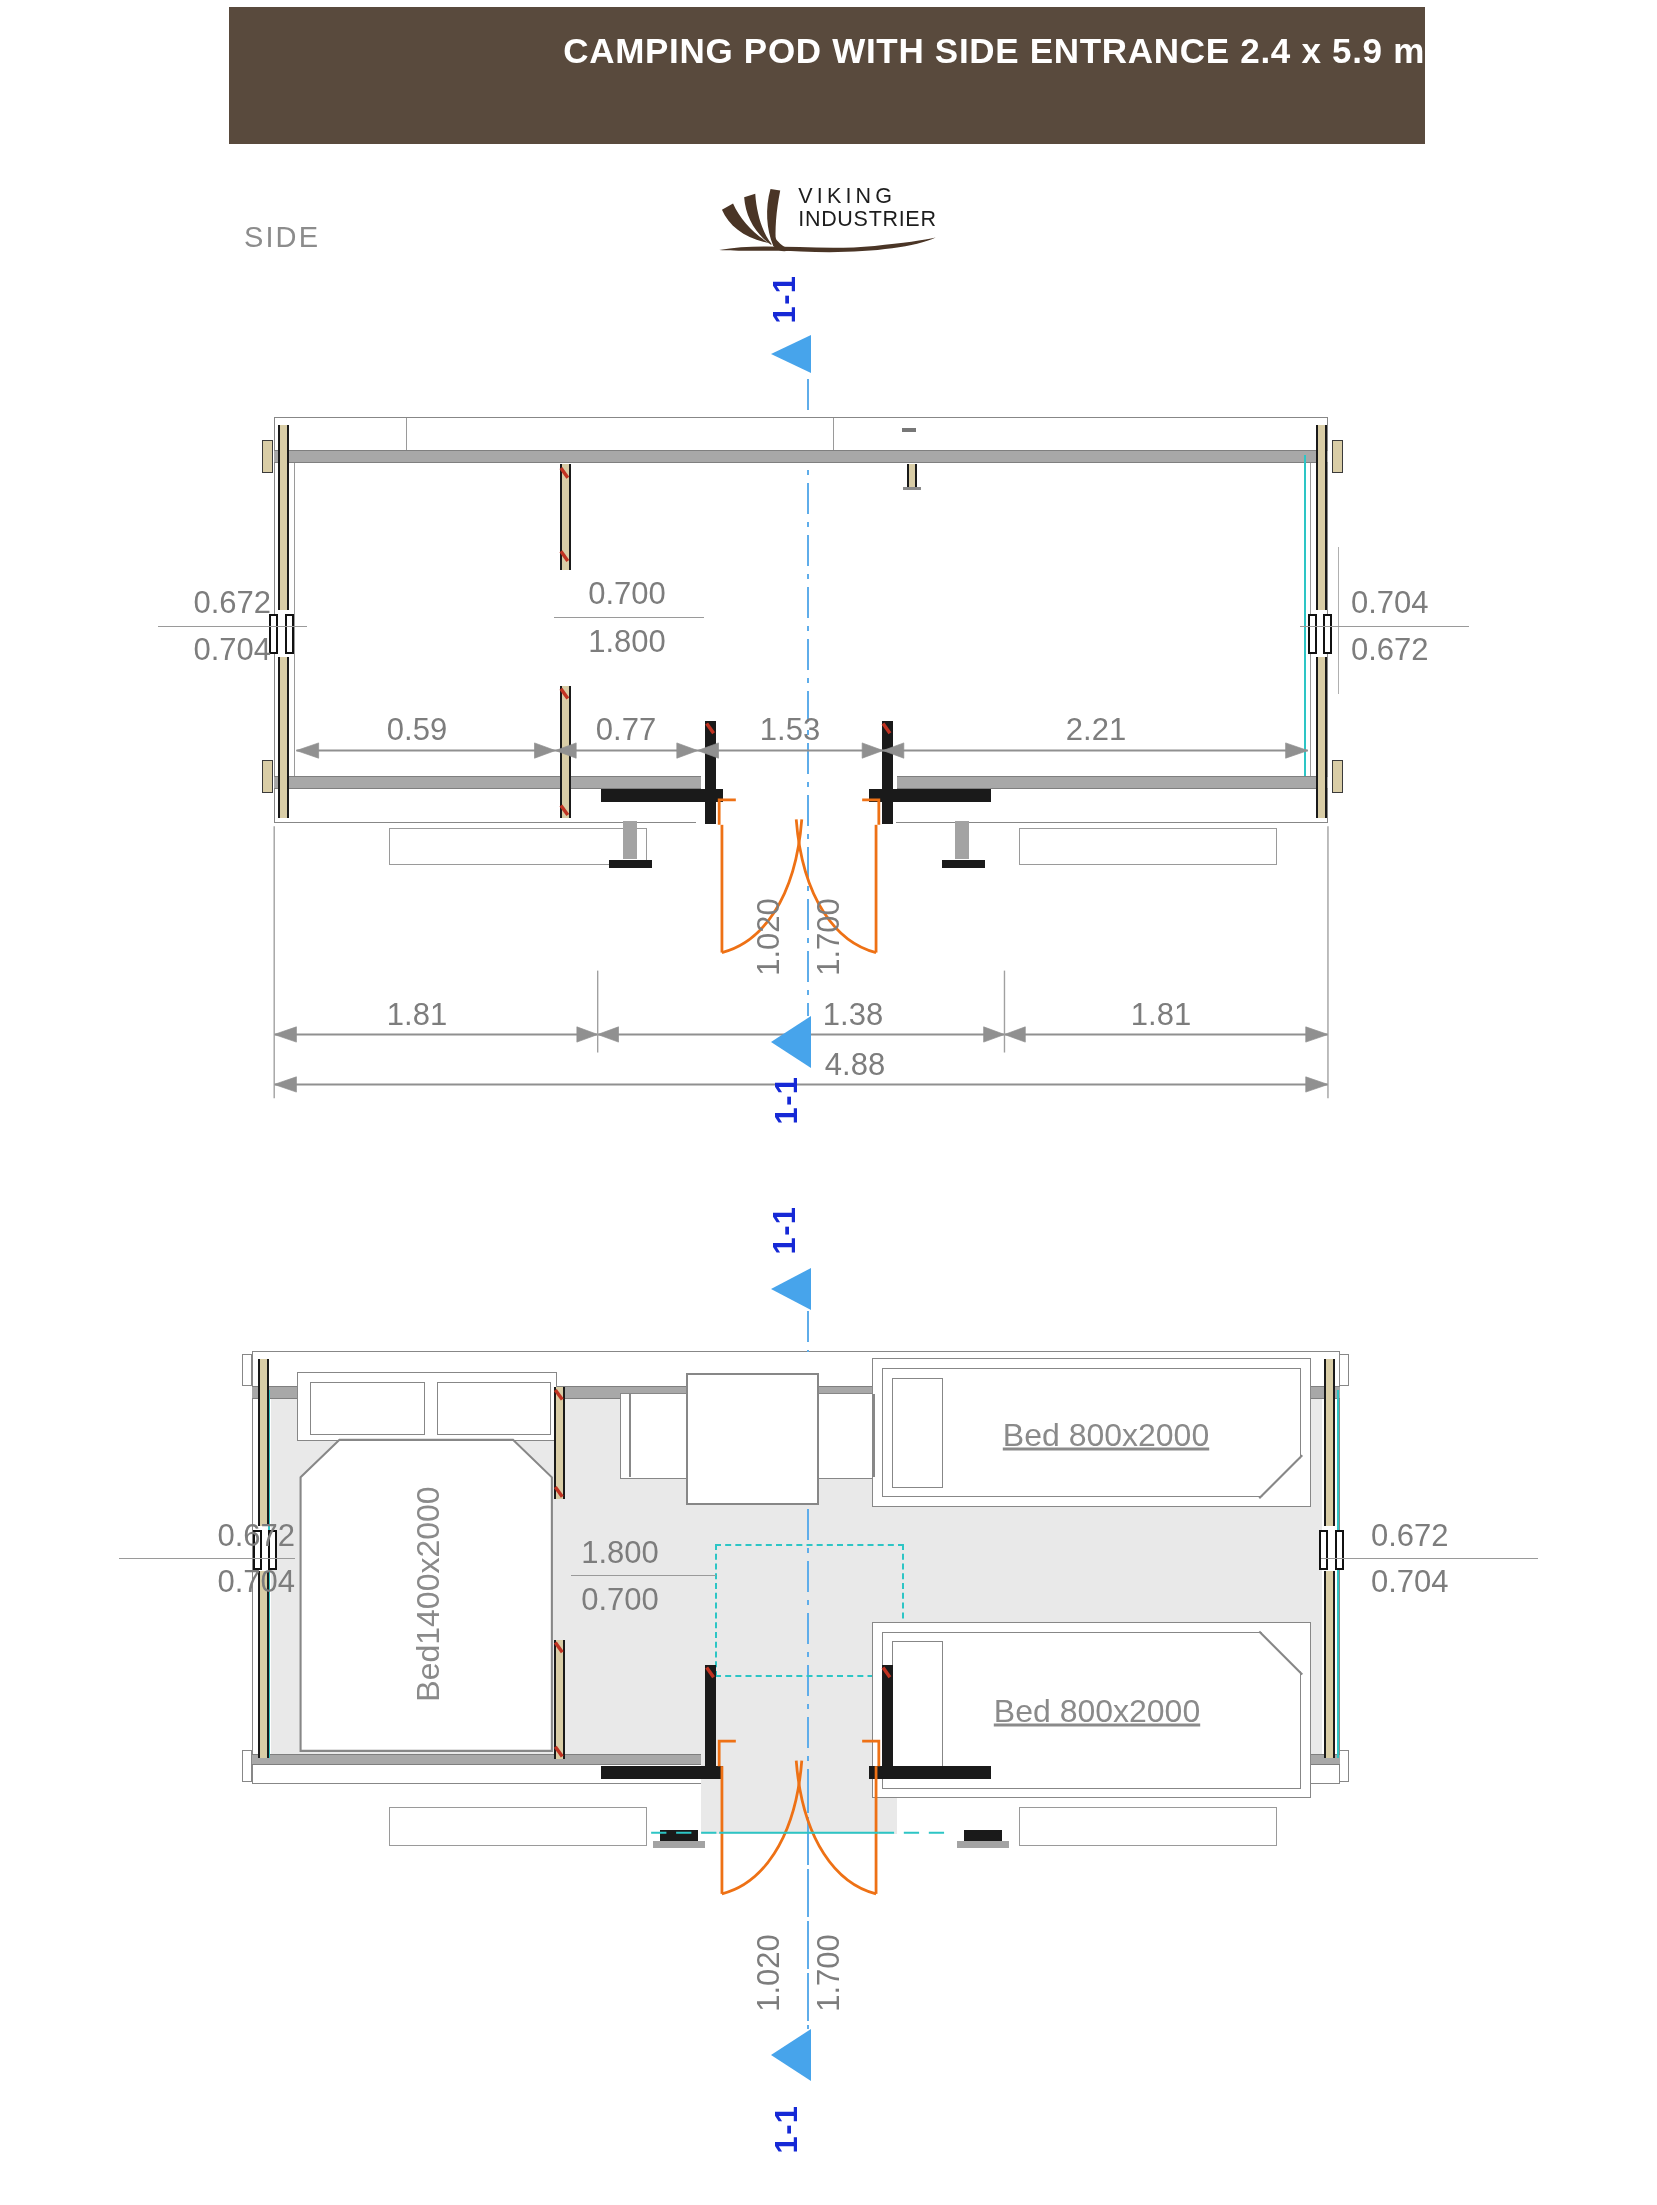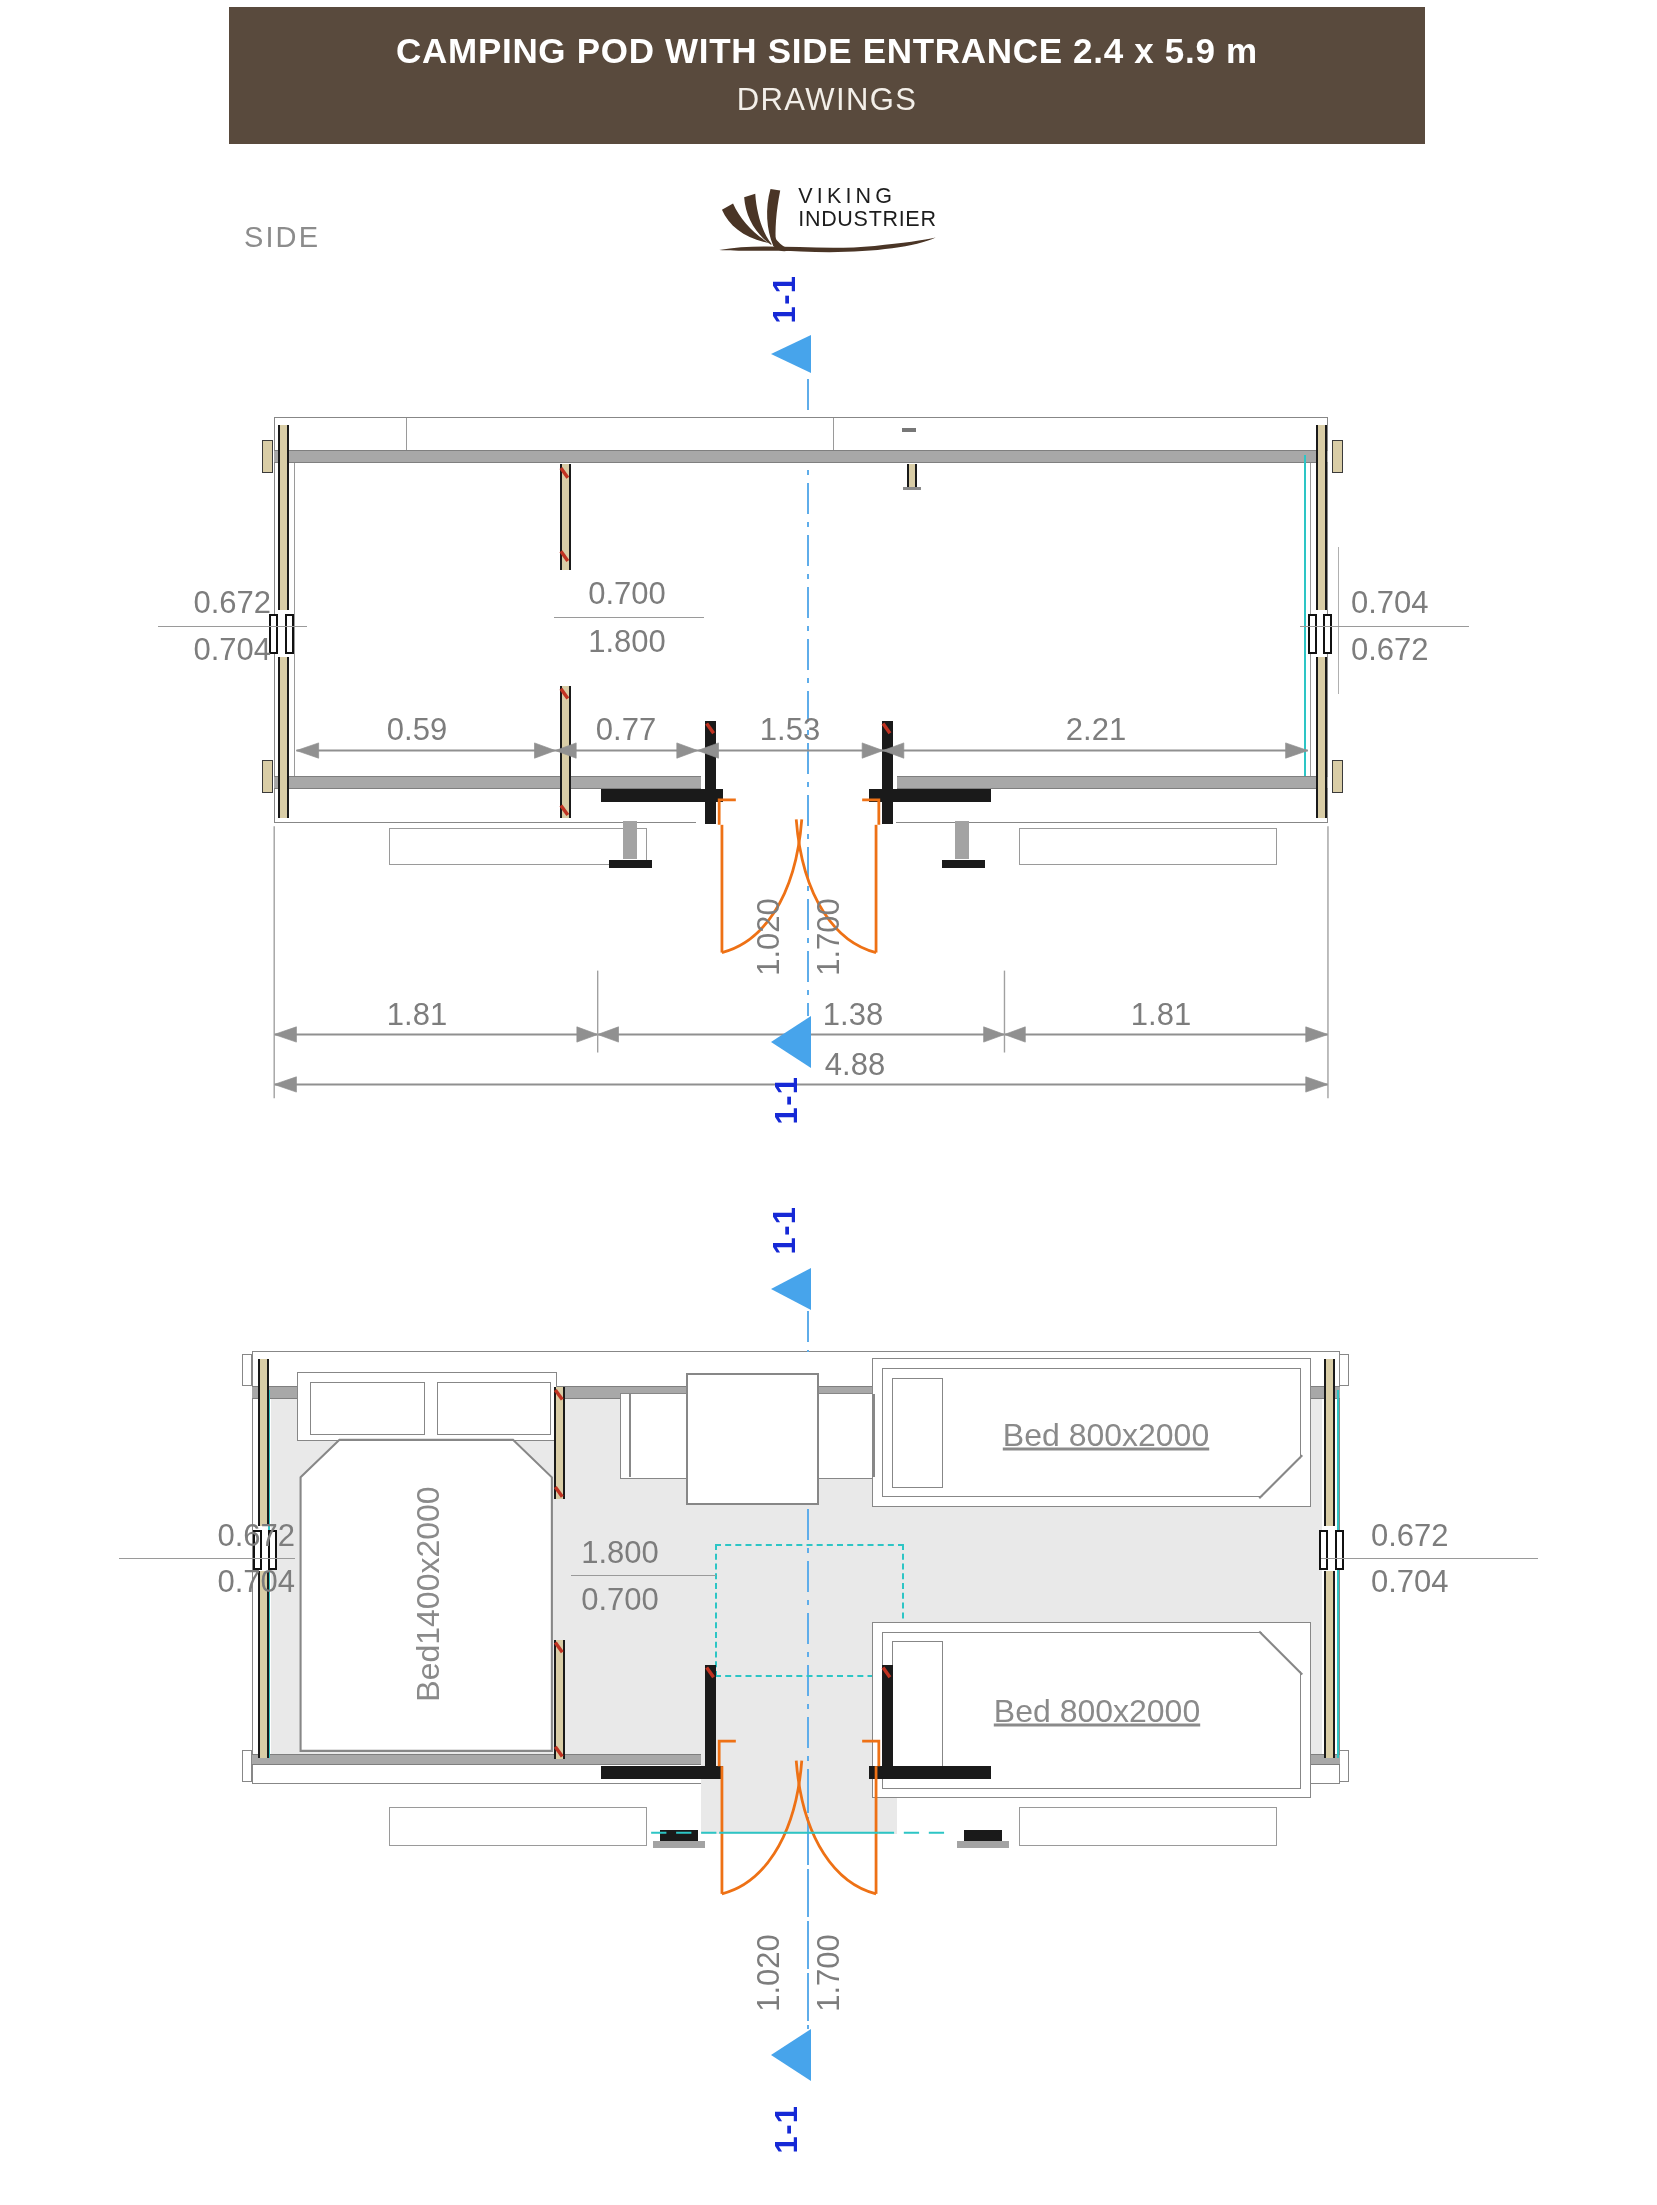--- a/index.html
+++ b/index.html
@@ -1,20 +1,20 @@
 <!DOCTYPE html>
 <html style="font-size:11px"><head>
 <meta charset="utf-8">
 <style>
   html,body { margin:0; padding:0; background:#ffffff; }
   #page { position:relative; width:1657px; height:2205px; background:#fff;
           font-family:"Liberation Sans", sans-serif; overflow:hidden; }
   
   #banner { position:absolute; left:229px; top:7px; width:1196px; height:137px;
-            background:#594a3d; color:#fff; text-align:center; z-index:7; }
+            background:#594a3d; color:#fff; text-align:right; z-index:7; }
   #banner .t1 { margin-top:23.6px; font-size:35px; font-weight:bold; letter-spacing:0.7px; }
   #banner .t2 { margin-top:11px; font-size:31px; font-weight:300; letter-spacing:1.4px; color:#f3efe9; }
 
   .plan-label { position:absolute; left:244px; top:221px; font-size:29px; color:#8c8c8c;
                 letter-spacing:2.1px; z-index:7; }
 
   
   .wb   { position:absolute; background:#fff; border:1.4px solid #878787; box-sizing:border-box; z-index:3; }
   .stud { position:absolute; width:11px; background:#d9cda6; border-left:2.8px solid #1a1a1a;
           border-right:2.8px solid #1a1a1a; box-sizing:border-box; z-index:4; }
@@ -51,21 +51,20 @@
   #logo { position:absolute; left:715px; top:175px; z-index:7; }
   #logo text { font-family:"Liberation Sans",sans-serif; }
 </style>
 </head>
 <body>
 
 <div id="page">
 
   <div id="banner">
     <div class="t1">CAMPING POD WITH SIDE ENTRANCE 2.4 x 5.9 m</div>
-    <div class="t2">DRAWINGS</div>
   </div>
 
   <div class="plan-label">SIDE</div>
 
   <svg id="logo" width="229" height="87" viewBox="0 0 330 125">
     <g fill="#4a3526">
       <path d="M78,98 C45,92 20,74 10,50 L26,41 C36,64 56,85 78,98 Z"></path>
       <path d="M80,100 C58,84 44,60 42,32 L58,27 C60,56 68,82 82,100 Z"></path>
       <path d="M84,102 C74,78 72,48 80,20 L94,22 C88,52 86,80 88,100 Z"></path>
       <path d="M84,102 Q96,114 110,107 Q102,106 94,99 Q88,94 86,88 Z"></path>

